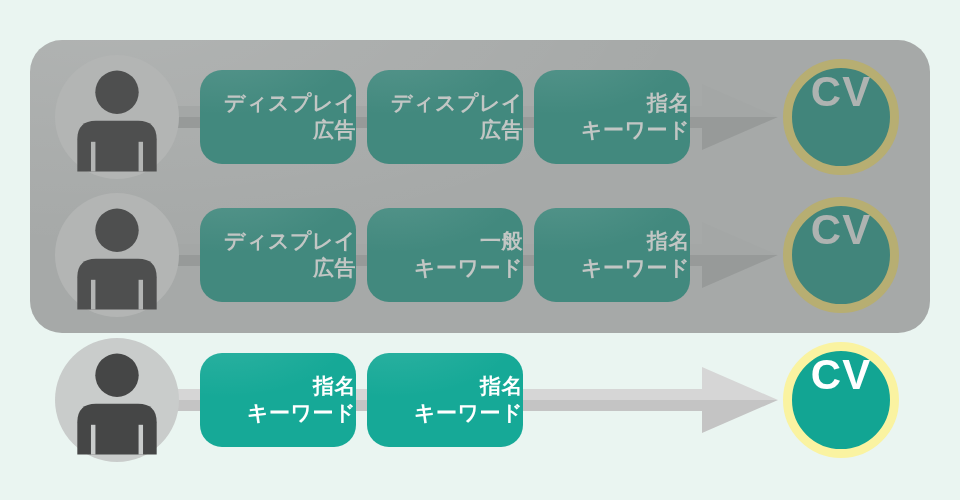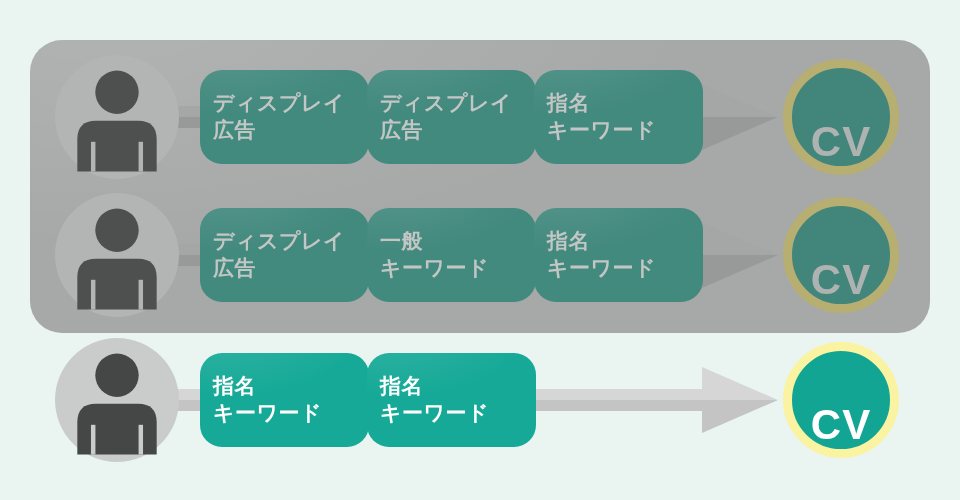--- a/index.html
+++ b/index.html
@@ -32,31 +32,31 @@
   .arrow{position:absolute;left:117px;top:-33px;width:661px;height:66px;}
 
   .avatar{position:absolute;left:55px;top:-62px;width:124px;height:124px;}
   .avatar svg{display:block;width:100%;height:100%;}
 
   .box{
     position:absolute;top:-47px;width:156px;height:94px;border-radius:22px;
     background-color:var(--box);
     background-image:radial-gradient(150% 130% at 15% -25%, rgba(255,255,255,.11), rgba(255,255,255,0) 56%);
     color:var(--boxtext);
-    display:flex;flex-direction:column;align-items:flex-start;justify-content:center;
-    font-weight:bold;font-size:21px;line-height:1.28;text-align:center;letter-spacing:.5px;padding-left:13px;
+    display:flex;flex-direction:column;align-items:flex-end;justify-content:center;
+    font-weight:bold;font-size:21px;line-height:1.28;text-align:center;letter-spacing:.5px;
   }
   .box span{display:block;}
   .b1{left:200px}.b2{left:367px}.b3{left:534px}
 
   .cv{
     position:absolute;left:783px;top:-58px;width:116px;height:116px;
     box-sizing:border-box;border-radius:50%;
     background:var(--cvfill);border:9px solid var(--cvring);
-    display:flex;align-items:flex-end;justify-content:center;
+    display:flex;align-items:flex-start;justify-content:center;
     font-weight:bold;font-size:42px;letter-spacing:1px;color:var(--cvtext);
   }
 </style>
 </head>
 <body>
 
 <svg width="0" height="0" style="position:absolute" aria-hidden="true">
   <defs>
     <linearGradient id="gradMuted" x1="0" y1="0" x2="0" y2="1">
       <stop offset="0" stop-color="#a4a7a6"></stop>

